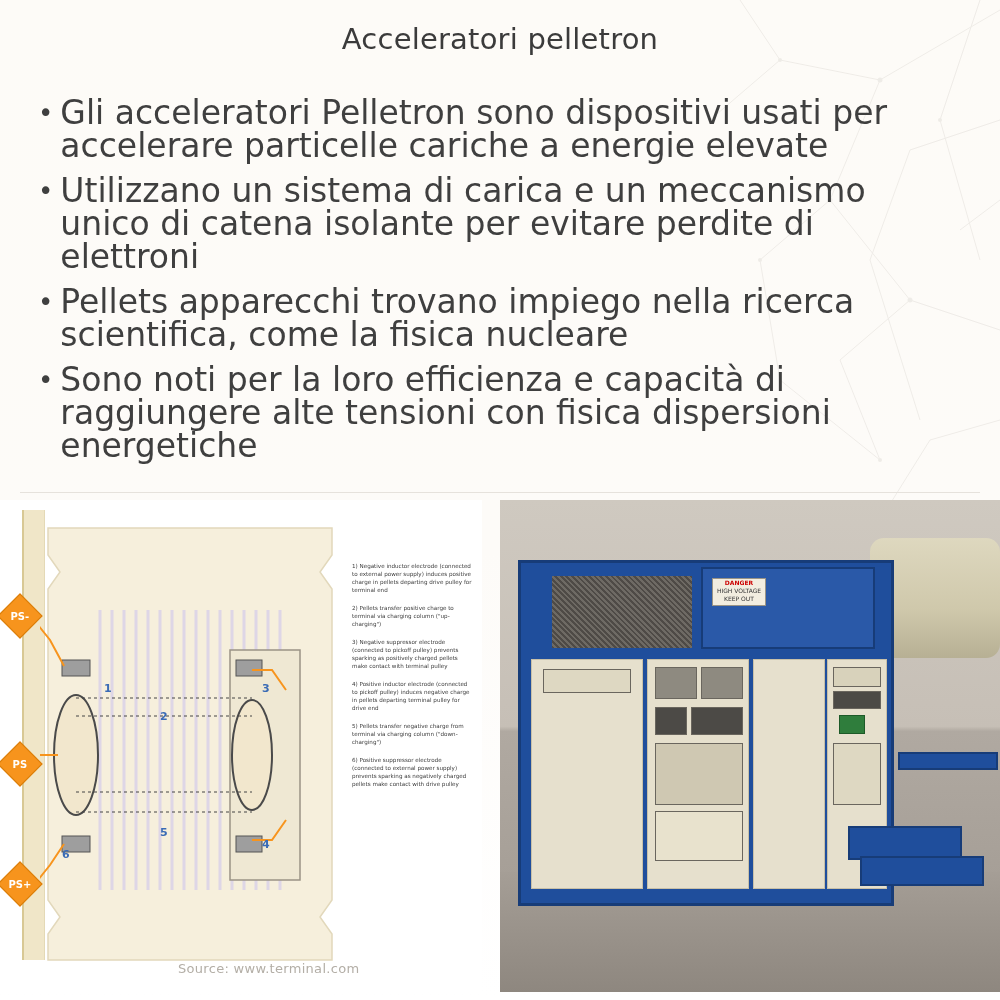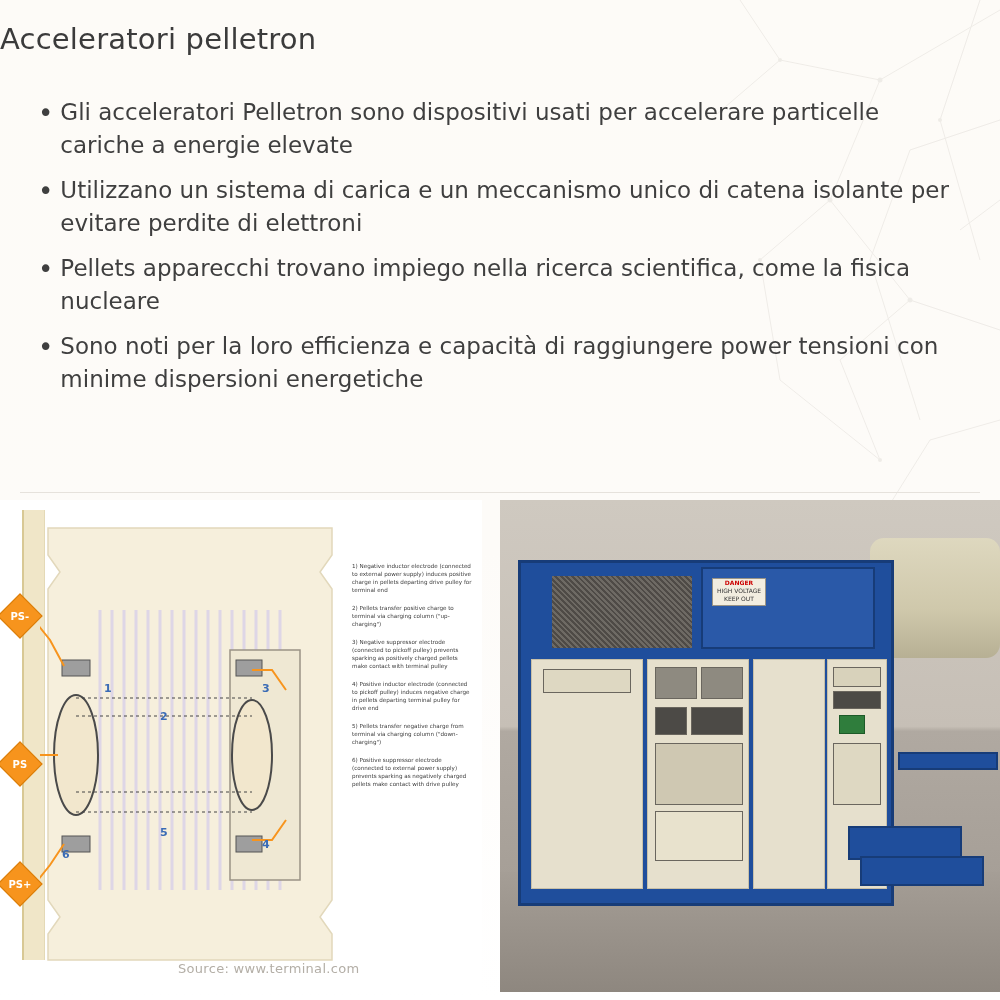--- a/index.html
+++ b/index.html
@@ -29,20 +29,21 @@
     width: 420px;
     height: 520px;
     opacity: 0.30;
     pointer-events: none;
   }
   .title {
     position: absolute;
     top: 22px;
     left: 0;
     width: 1000px;
+    text-align: center;
     font-size: 29px;
     color: #3b3b3b;
     font-weight: 400;
     letter-spacing: 0.2px;
   }
   .bullets {
     position: absolute;
     top: 96px;
     left: 38px;
     width: 920px;
@@ -54,21 +55,21 @@
   }
   .bullet .dot {
     flex: 0 0 auto;
     color: #3f3f3f;
     font-size: 26px;
     line-height: 34px;
     margin-right: 7px;
   }
   .bullet .txt {
     flex: 1 1 auto;
-    font-size: 23px;
+    font-size: 33px;
     line-height: 33px;
     color: #3f3f3f;
     font-weight: 400;
   }
   
   .media-band {
     position: absolute;
     left: 0;
     top: 492px;
     width: 1000px;
@@ -272,21 +273,21 @@
     <div class="bullet">
       <div class="dot">•</div>
       <div class="txt">Utilizzano un sistema di carica e un meccanismo unico di catena isolante per evitare perdite di elettroni</div>
     </div>
     <div class="bullet">
       <div class="dot">•</div>
       <div class="txt">Pellets apparecchi trovano impiego nella ricerca scientifica, come la fisica nucleare</div>
     </div>
     <div class="bullet">
       <div class="dot">•</div>
-      <div class="txt">Sono noti per la loro efficienza e capacità di raggiungere power tensioni con minime dispersioni energetiche</div>
+      <div class="txt">Sono noti per la loro efficienza e capacità di raggiungere alte tensioni con fisica dispersioni energetiche</div>
     </div>
   </div>
 
   <div class="media-band">
     <div class="band-rule"></div>
 
     <div class="fig-left">
       <div class="diag-bg"></div>
 
       <div class="vpost"></div>

